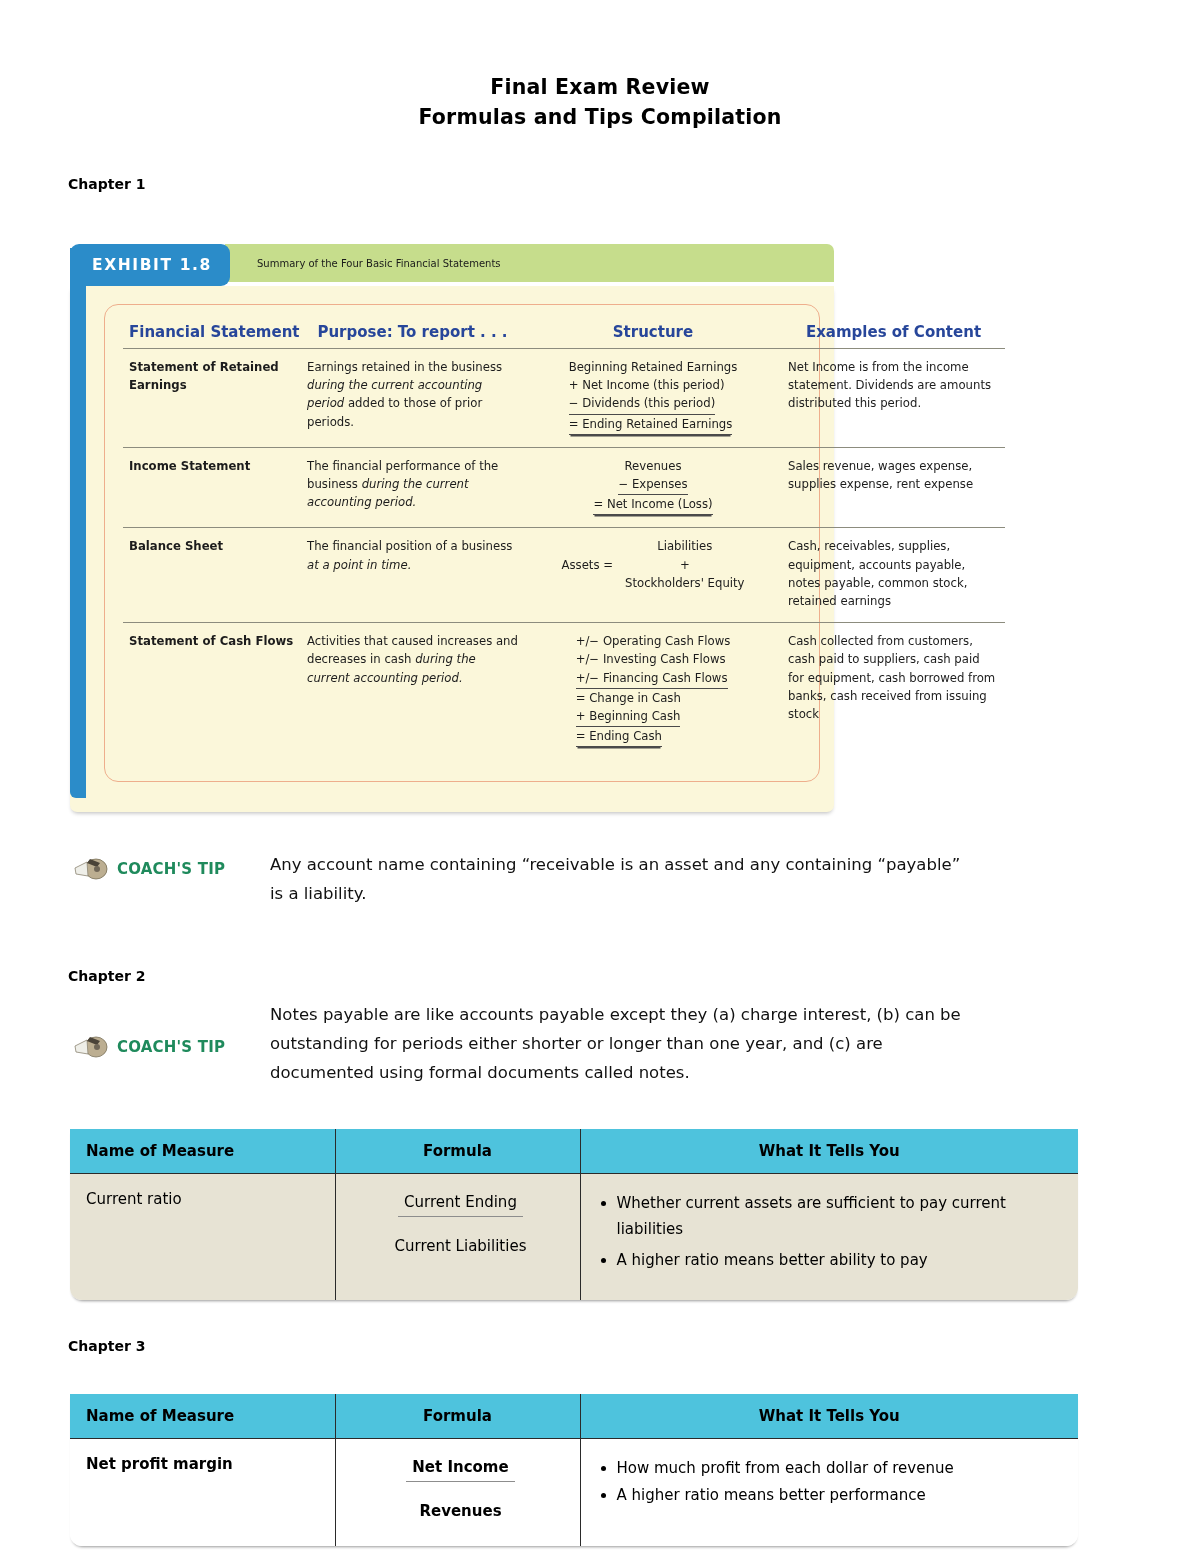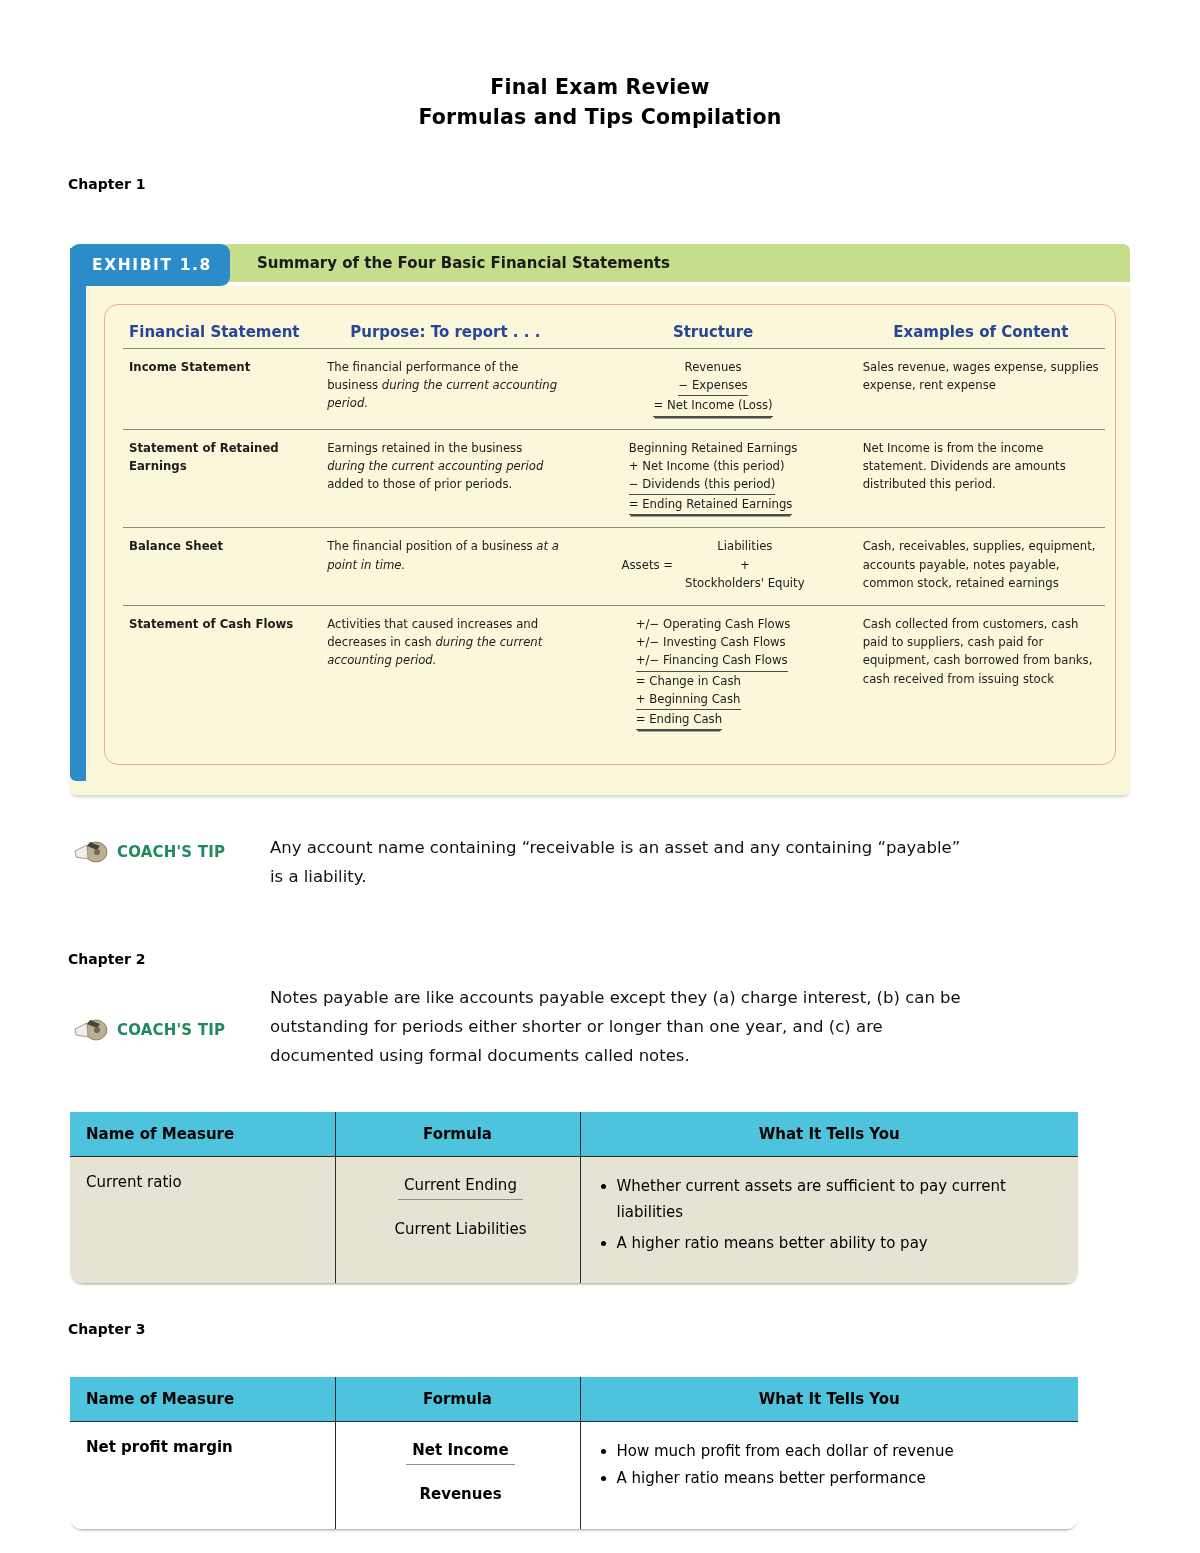--- a/index.html
+++ b/index.html
@@ -30,21 +30,21 @@
   
   .chapter-heading {
     font-weight: bold;
     font-size: 14px;
     margin-left: 68px;
   }
 
   
   .exhibit-wrap {
     margin: 0 0 0 70px;
-    width: 1060px;
+    width: 764px;
     position: relative;
   }
   .exhibit-header {
     position: relative;
     height: 42px;
   }
   .exhibit-tab {
     position: absolute;
     left: 0;
     top: 0;
@@ -67,23 +67,23 @@
     left: 155px;
     top: 0;
     right: 0;
     height: 38px;
     background: #c6dd8c;
     border-radius: 0 7px 0 0;
     display: flex;
     align-items: center;
     padding-left: 32px;
     box-sizing: border-box;
-    font-size: 15px;
+    font-size: 10px;
     color: #1a1a1a;
-    font-weight: 700;
+    font-weight: 400;
     z-index: 2;
   }
   .exhibit-body {
     position: relative;
     background: #fbf7da;
     border-radius: 0 0 7px 7px;
     padding: 18px 14px 30px 34px;
     box-shadow: 0 3px 4px -2px rgba(0,0,0,0.28);
   }
   .exhibit-spine {
@@ -257,42 +257,42 @@
           <tr>
             <th class="col-name c-name">Financial Statement</th>
             <th class="c-purpose">Purpose: To report . . .</th>
             <th class="c-struct">Structure</th>
             <th class="c-examples">Examples of Content</th>
           </tr>
         </thead>
         <tbody>
 
           <tr>
-            <td class="c-name">Income Statement</td>
-            <td class="c-purpose"><span>The financial performance of the business </span><span class="ital">during the current accounting period.</span><span></span></td>
-            <td class="c-struct struct-center">
-              <div><span>Revenues</span></div>
-              <div><span class="ul1">− Expenses</span></div>
-              <div><span class="ul2">= Net Income (Loss)</span></div>
-            </td>
-            <td class="c-examples">Sales revenue, wages expense, supplies expense, rent expense</td>
-          </tr>
-
-          <tr>
             <td class="c-name">Statement of Retained Earnings</td>
             <td class="c-purpose"><span>Earnings retained in the business </span><span class="ital">during the current accounting period</span><span> added to those of prior periods.</span></td>
             <td class="c-struct struct-center">
               <div class="struct-left">
                 <div><span>Beginning Retained Earnings</span></div>
                 <div><span>+ Net Income (this period)</span></div>
                 <div><span class="ul1">− Dividends (this period)</span></div>
                 <div><span class="ul2">= Ending Retained Earnings</span></div>
               </div>
             </td>
             <td class="c-examples">Net Income is from the income statement. Dividends are amounts distributed this period.</td>
+          </tr>
+
+          <tr>
+            <td class="c-name">Income Statement</td>
+            <td class="c-purpose"><span>The financial performance of the business </span><span class="ital">during the current accounting period.</span><span></span></td>
+            <td class="c-struct struct-center">
+              <div><span>Revenues</span></div>
+              <div><span class="ul1">− Expenses</span></div>
+              <div><span class="ul2">= Net Income (Loss)</span></div>
+            </td>
+            <td class="c-examples">Sales revenue, wages expense, supplies expense, rent expense</td>
           </tr>
 
           <tr>
             <td class="c-name">Balance Sheet</td>
             <td class="c-purpose"><span>The financial position of a business </span><span class="ital">at a point in time.</span></td>
             <td class="c-struct">
               <div class="bs-eq">
                 <div class="lhs">Assets =</div>
                 <div class="rhs">
                   <div>Liabilities</div>

